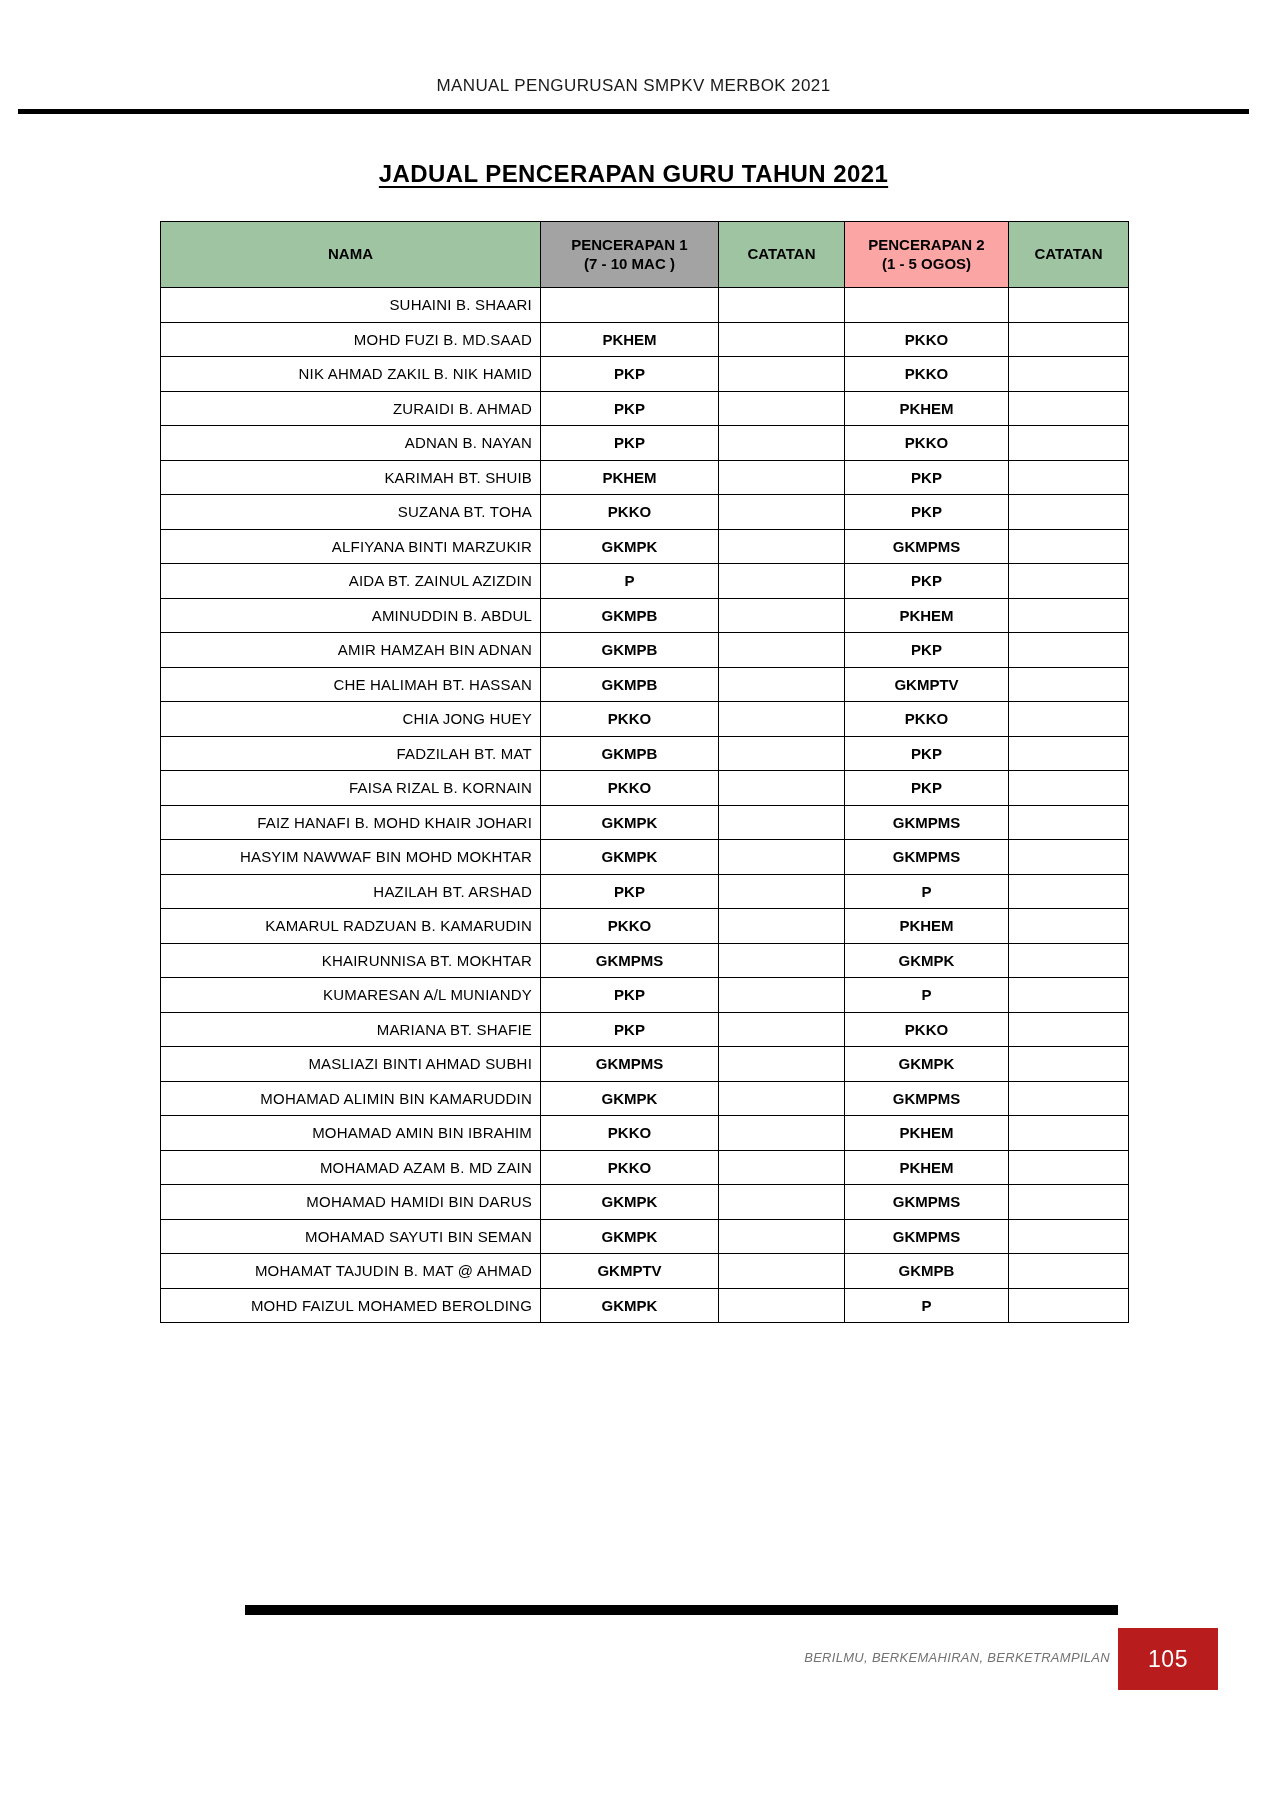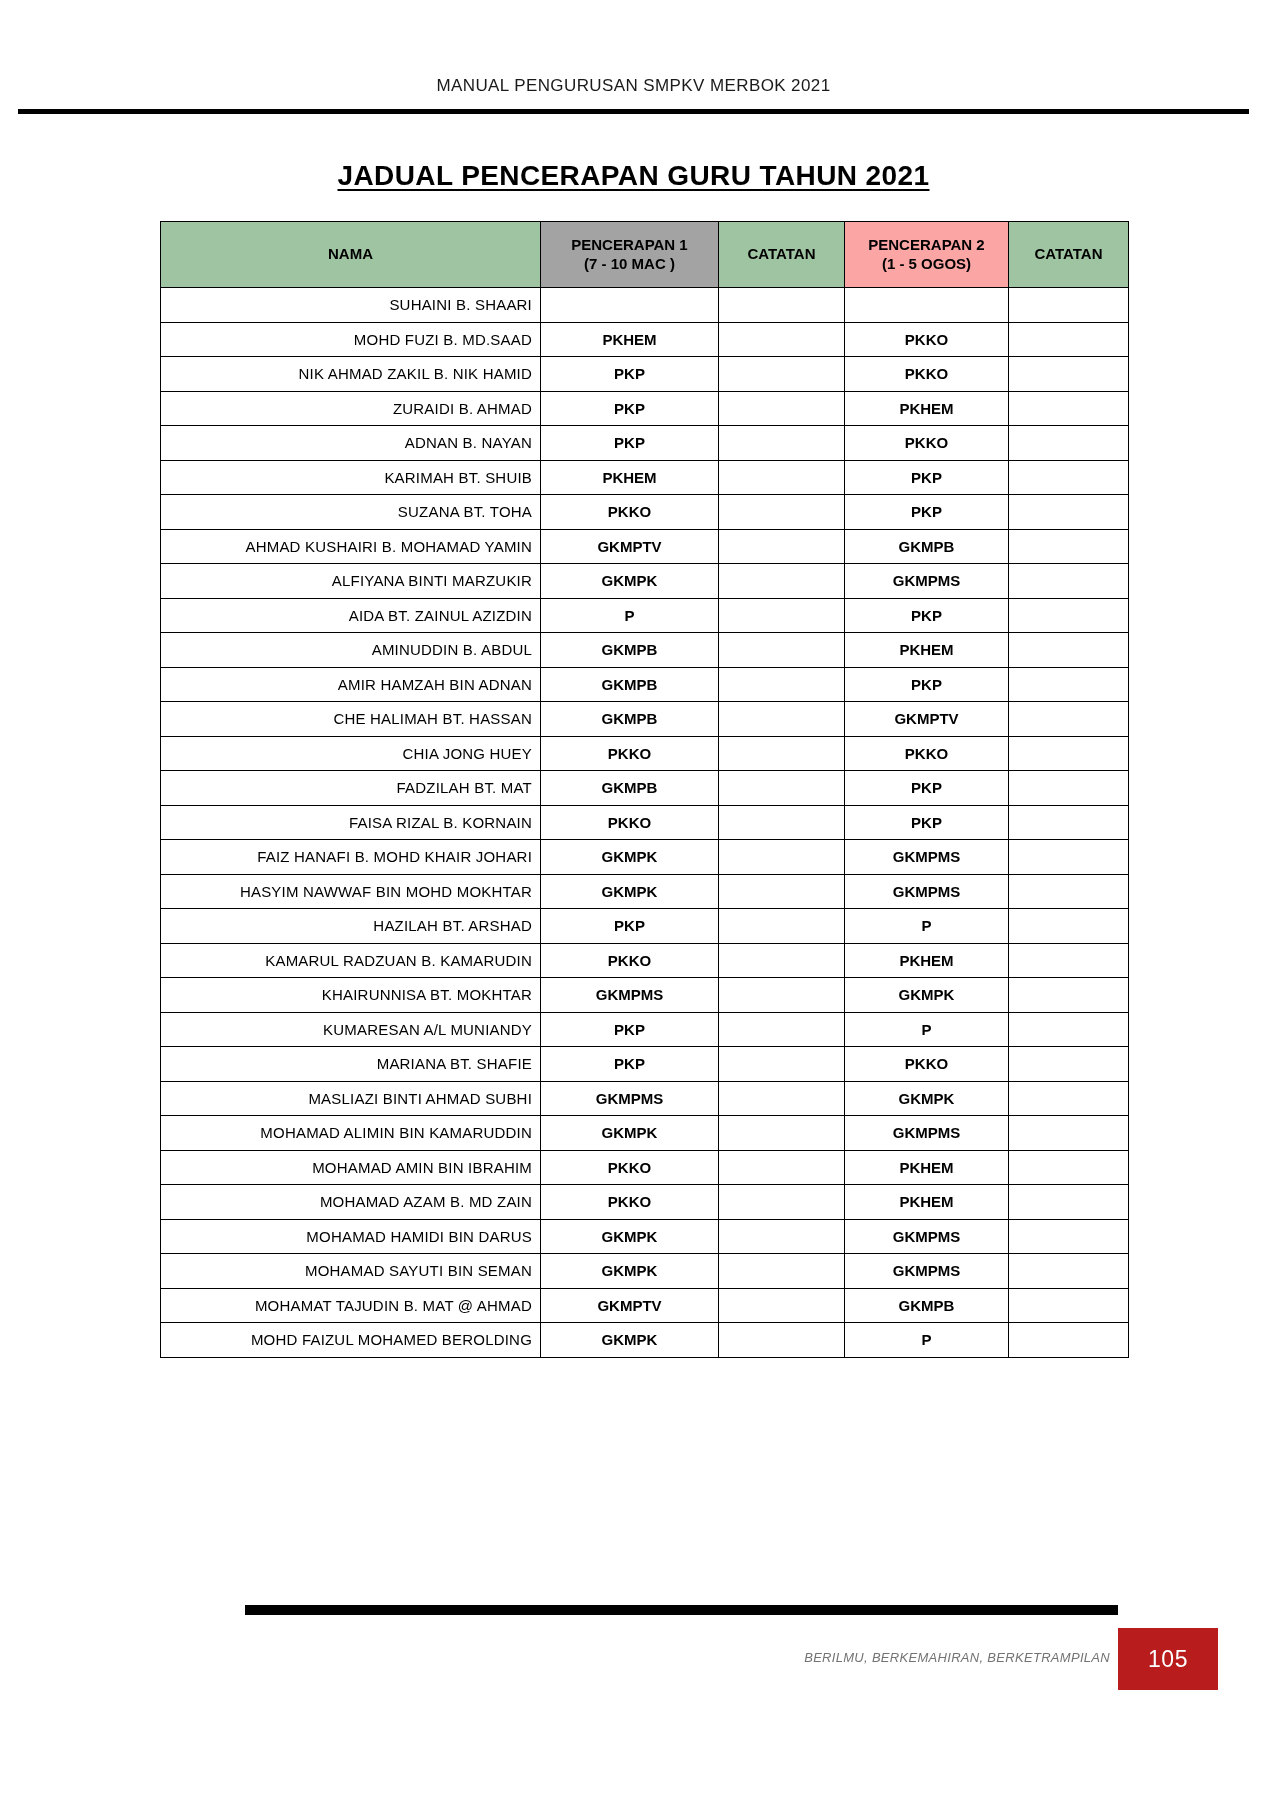--- a/index.html
+++ b/index.html
@@ -34,21 +34,21 @@
     background: #000;
   }
 
   
   .doc-title {
     position: absolute;
     top: 160px;
     left: 0;
     width: 100%;
     text-align: center;
-    font-size: 28px;
+    font-size: 24px;
     font-weight: bold;
     letter-spacing: 0.4px;
     text-decoration: underline;
     text-underline-offset: 4px;
   }
 
   
   table.pencerapan {
     position: absolute;
     top: 221px;
@@ -195,27 +195,20 @@
         <td class="center"></td>
       </tr>
       <tr>
         <td class="name-cell">SUZANA BT. TOHA</td>
         <td class="center bold">PKKO</td>
         <td class="center"></td>
         <td class="center bold">PKP</td>
         <td class="center"></td>
       </tr>
       <tr>
-        <td class="name-cell">AHMAD KUSHAIRI B. MOHAMAD YAMIN</td>
-        <td class="center bold">GKMPTV</td>
-        <td class="center"></td>
-        <td class="center bold">GKMPB</td>
-        <td class="center"></td>
-      </tr>
-      <tr>
         <td class="name-cell">ALFIYANA BINTI MARZUKIR</td>
         <td class="center bold">GKMPK</td>
         <td class="center"></td>
         <td class="center bold">GKMPMS</td>
         <td class="center"></td>
       </tr>
       <tr>
         <td class="name-cell">AIDA BT. ZAINUL AZIZDIN</td>
         <td class="center bold">P</td>
         <td class="center"></td>

